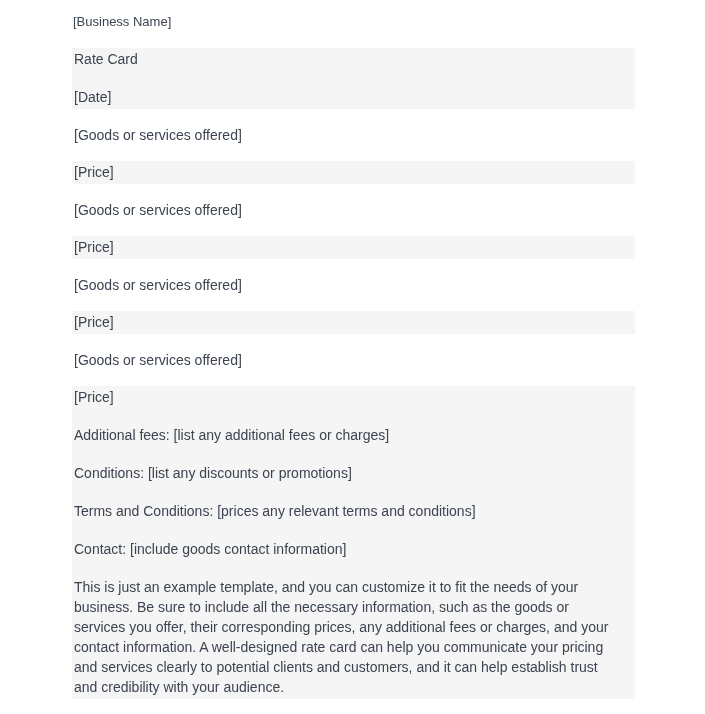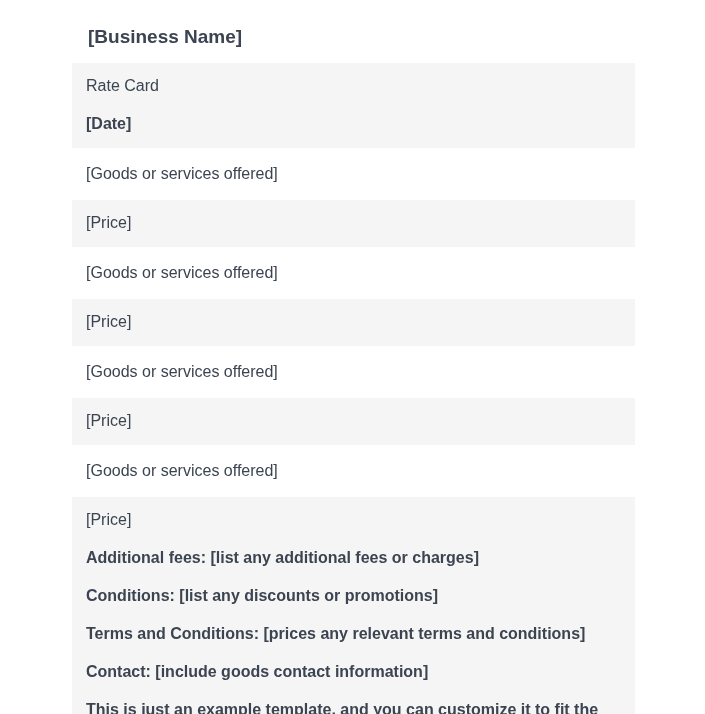--- a/index.html
+++ b/index.html
@@ -13,44 +13,43 @@
     color: var(--text, #3b4450);
     font-family: "Liberation Sans", sans-serif;
     overflow: hidden;
   }
   .doc {
     box-sizing: content-box;
     width: 563px;
     padding: 12px 70px 0 72px;
   }
   .title {
-    margin: 15px;
+    margin: 0;
     padding-left: 1px;
-    font-size: 19px;
-    font-weight: 700;
+    font-size: 13px;
+    font-weight: 400;
     line-height: 20px;
   }
   .para {
-    margin: 12px;
+    margin: 0;
     padding-left: 2px;
-    font-size: 16px;
+    font-size: 14px;
     line-height: 20px;
     font-weight: 400;
   }
   .row {
     margin-top: 16px;
   }
   .block {
     background: var(--highlight, #f5f5f5);
     padding-top: 1px;
     padding-bottom: 2px;
   }
   .block .para + .para {
     margin-top: 18px;
-    font-weight: bold;
   }
   .note {
     white-space: pre-line;
   }
 </style>
 </head>
 <body>
 
 <div class="doc">
 

